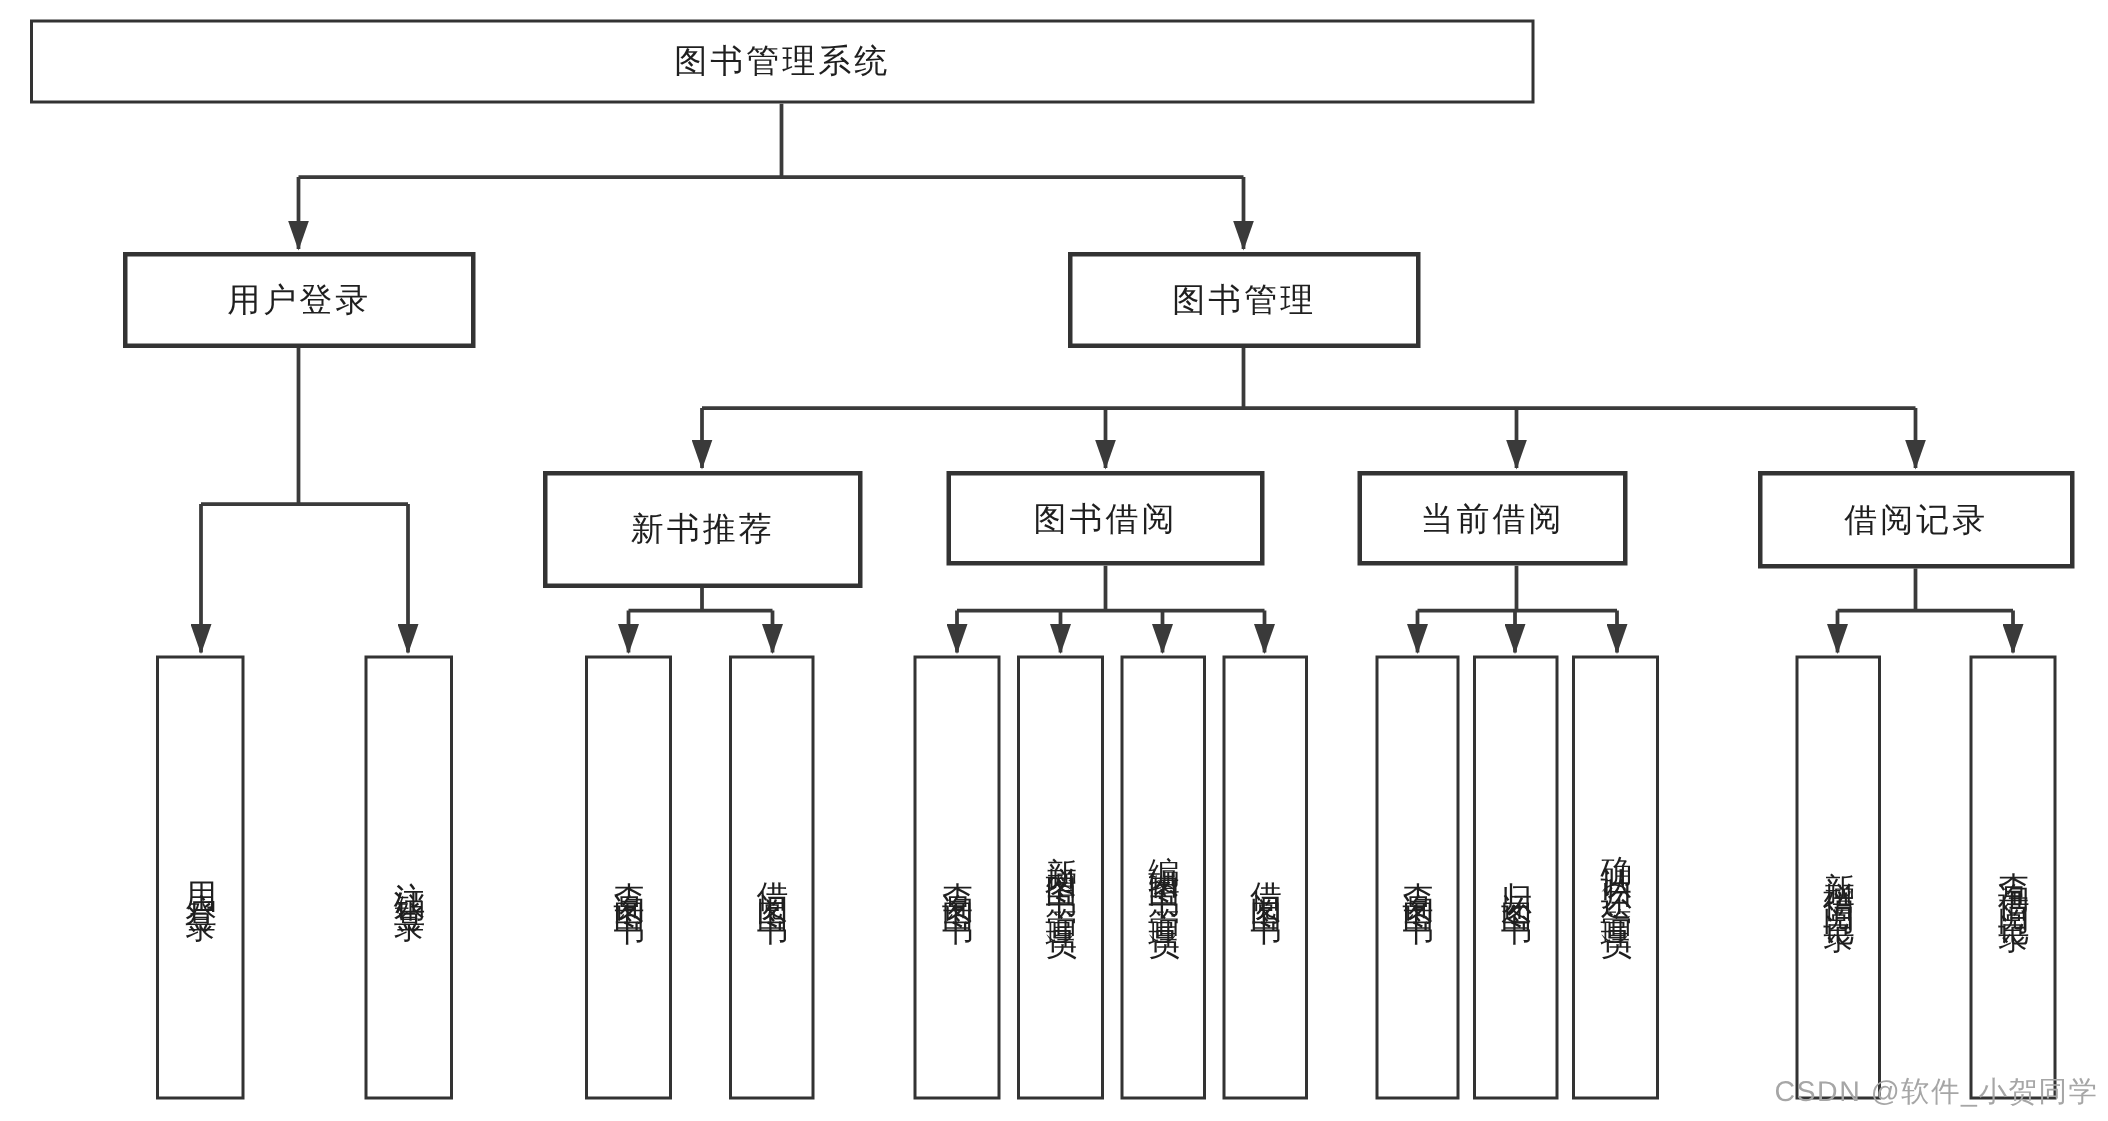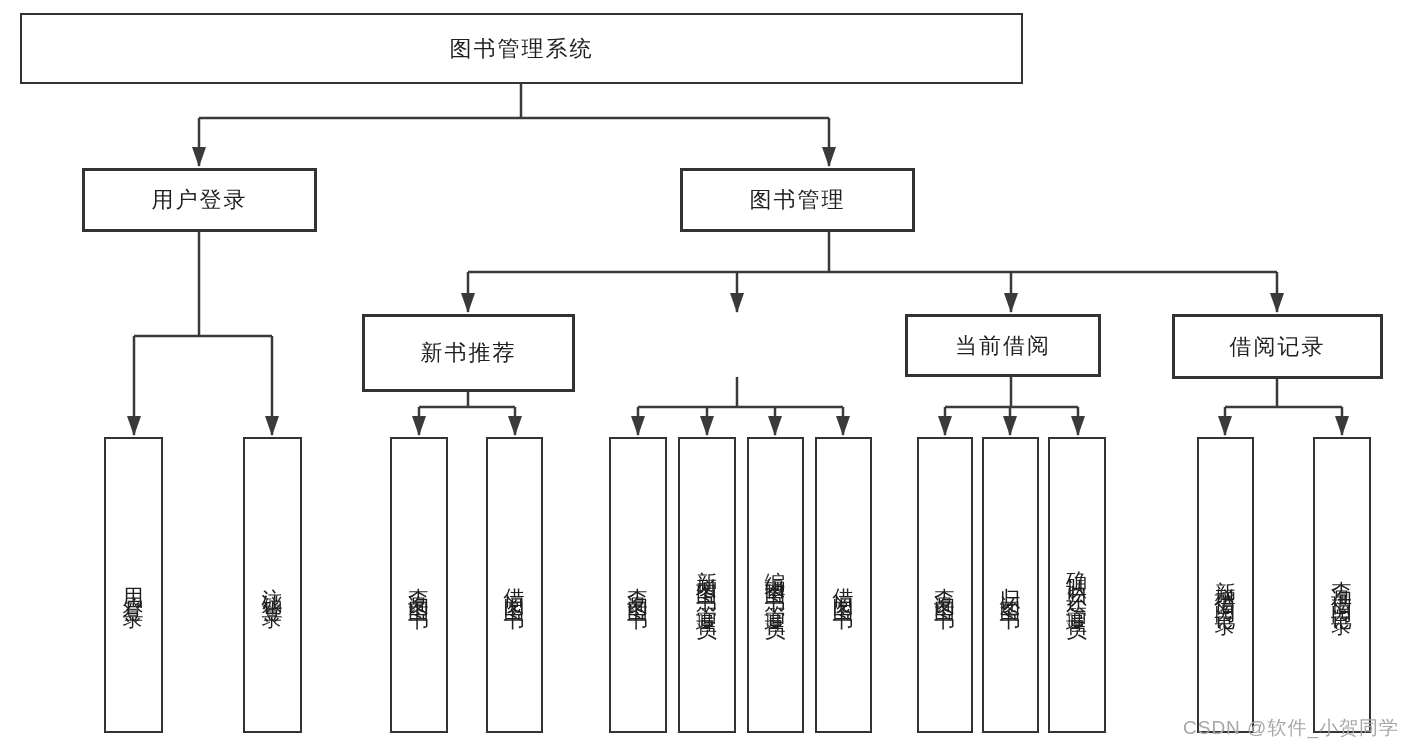--- a/index.html
+++ b/index.html
@@ -98,35 +98,38 @@
     <path class="wire" d="M1011 377 V407 M945 407 H1078"></path>
     <line class="drop" x1="945" y1="407" x2="945" y2="435" marker-end="url(#arw)"></line>
     <line class="drop" x1="1010" y1="407" x2="1010" y2="435" marker-end="url(#arw)"></line>
     <line class="drop" x1="1078" y1="407" x2="1078" y2="435" marker-end="url(#arw)"></line>
 
     <path class="wire" d="M1277 377 V407 M1225 407 H1342"></path>
     <line class="drop" x1="1225" y1="407" x2="1225" y2="435" marker-end="url(#arw)"></line>
     <line class="drop" x1="1342" y1="407" x2="1342" y2="435" marker-end="url(#arw)"></line>
   </svg>
 
-  <div class="node root" style="left:20px;top:13px;width:1003px;height:71px">
+  <div class="node root" style="left:20px;top:13px;width:1003px;height:56px">
     <span class="h-label">图书管理系统</span>
   </div>
 
   <div class="node" style="left:82px;top:168px;width:235px;height:64px">
     <span class="h-label">用户登录</span>
   </div>
-  <div class="node" style="left:680px;top:168px;width:235px;height:64px">
+  <div class="node" style="left:712px;top:168px;width:235px;height:64px">
     <span class="h-label">图书管理</span>
   </div>
 
   <div class="node" style="left:362px;top:314px;width:213px;height:78px">
     <span class="h-label">新书推荐</span>
   </div>
-  <div class="node" style="left:905px;top:314px;width:196px;height:63px">
+  <div class="node" style="left:631px;top:314px;width:212px;height:63px">
+    <span class="h-label">图书借阅</span>
+  </div>
+  <div class="node" style="left:905px;top:314px;width:180px;height:63px">
     <span class="h-label">当前借阅</span>
   </div>
   <div class="node" style="left:1172px;top:314px;width:211px;height:65px">
     <span class="h-label">借阅记录</span>
   </div>
 
   <div class="node leaf" style="left:104px;top:437px;width:59px;height:296px">
     <span class="v-label">用户登录</span>
   </div>
   <div class="node leaf" style="left:243px;top:437px;width:59px;height:296px">

